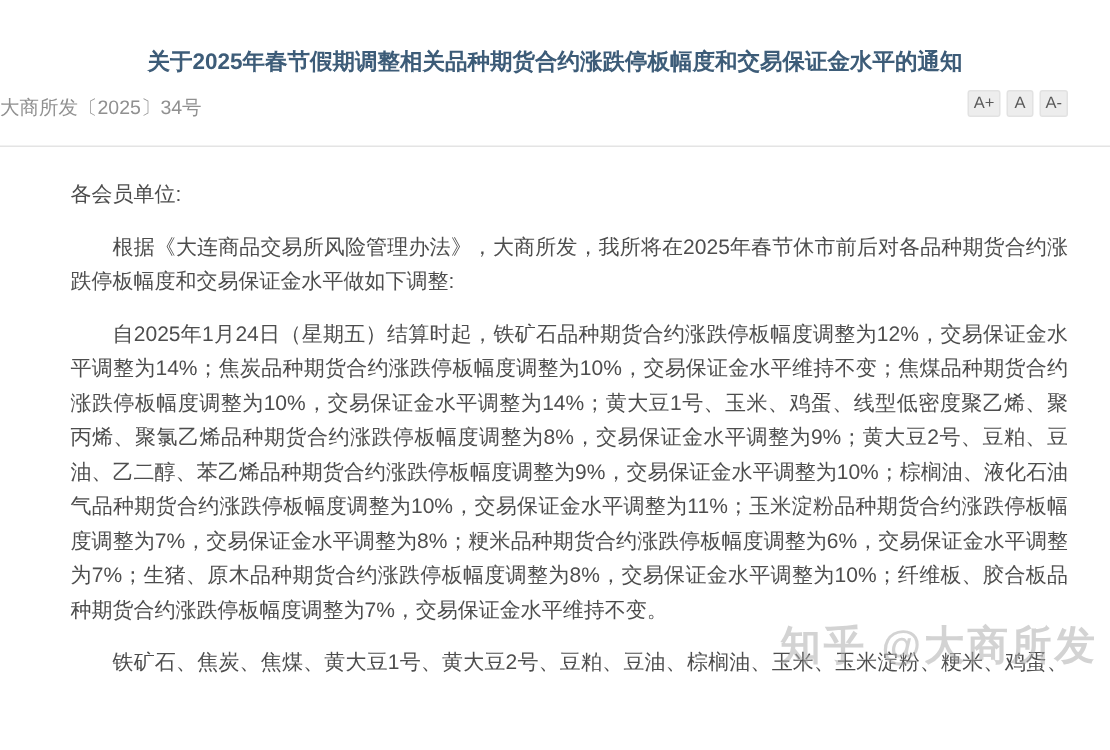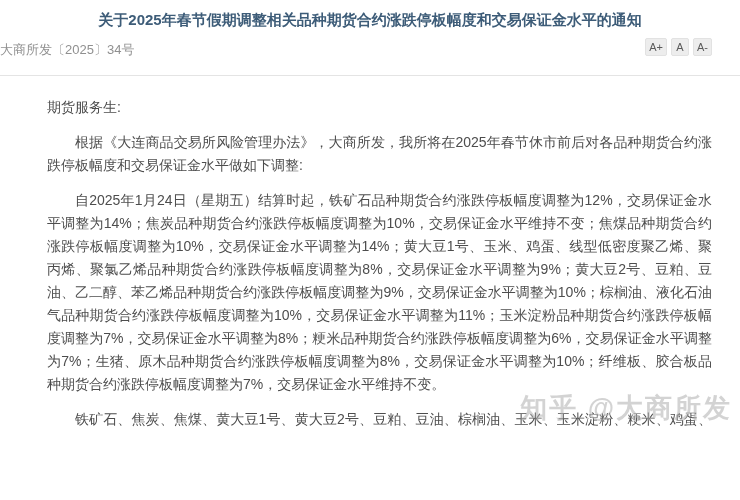--- a/index.html
+++ b/index.html
@@ -8,20 +8,21 @@
     font-family: "Liberation Sans", "DejaVu Sans", sans-serif;
     color: #4d4d4d;
     overflow: hidden;
   }
   .page {
     position: relative;
     width: 740px;
     height: 428px;
     background: #ffffff;
     overflow: hidden;
+    margin-top: 22px;
   }
   .notice-header { position: relative; padding-top: 9px; }
   .title {
     text-align: center;
     font-size: 15px;
     font-weight: bold;
     color: #3d5c78;
     line-height: 22px;
     padding: 0 60px;
   }
@@ -100,21 +101,21 @@
         <button class="font-btn">A+</button>
         <button class="font-btn">A</button>
         <button class="font-btn">A-</button>
       </div>
     </div>
   </header>
 
   <div class="divider"></div>
 
   <main class="content">
-    <p class="salutation">期货服务生:</p>
+    <p class="salutation">各会员单位:</p>
 
     <p class="para">根据《大连商品交易所风险管理办法》，大商所发，我所将在2025年春节休市前后对各品种期货合约涨跌停板幅度和交易保证金水平做如下调整:</p>
 
     <p class="para">自2025年1月24日（星期五）结算时起，铁矿石品种期货合约涨跌停板幅度调整为12%，交易保证金水平调整为14%；焦炭品种期货合约涨跌停板幅度调整为10%，交易保证金水平维持不变；焦煤品种期货合约涨跌停板幅度调整为10%，交易保证金水平调整为14%；黄大豆1号、玉米、鸡蛋、线型低密度聚乙烯、聚丙烯、聚氯乙烯品种期货合约涨跌停板幅度调整为8%，交易保证金水平调整为9%；黄大豆2号、豆粕、豆油、乙二醇、苯乙烯品种期货合约涨跌停板幅度调整为9%，交易保证金水平调整为10%；棕榈油、液化石油气品种期货合约涨跌停板幅度调整为10%，交易保证金水平调整为11%；玉米淀粉品种期货合约涨跌停板幅度调整为7%，交易保证金水平调整为8%；粳米品种期货合约涨跌停板幅度调整为6%，交易保证金水平调整为7%；生猪、原木品种期货合约涨跌停板幅度调整为8%，交易保证金水平调整为10%；纤维板、胶合板品种期货合约涨跌停板幅度调整为7%，交易保证金水平维持不变。</p>
 
 
     <p class="para">铁矿石、焦炭、焦煤、黄大豆1号、黄大豆2号、豆粕、豆油、棕榈油、玉米、玉米淀粉、粳米、鸡蛋、生猪、线型低密度聚乙烯、聚丙烯、聚氯乙烯、乙二醇、苯乙烯、液化石油气、原木、纤维板和胶合板品种期货合约涨跌停板幅度和交易保证金水平恢复至节前标准。</p>
   </main>
 
   <div class="watermark">知乎 @大商所发</div>

